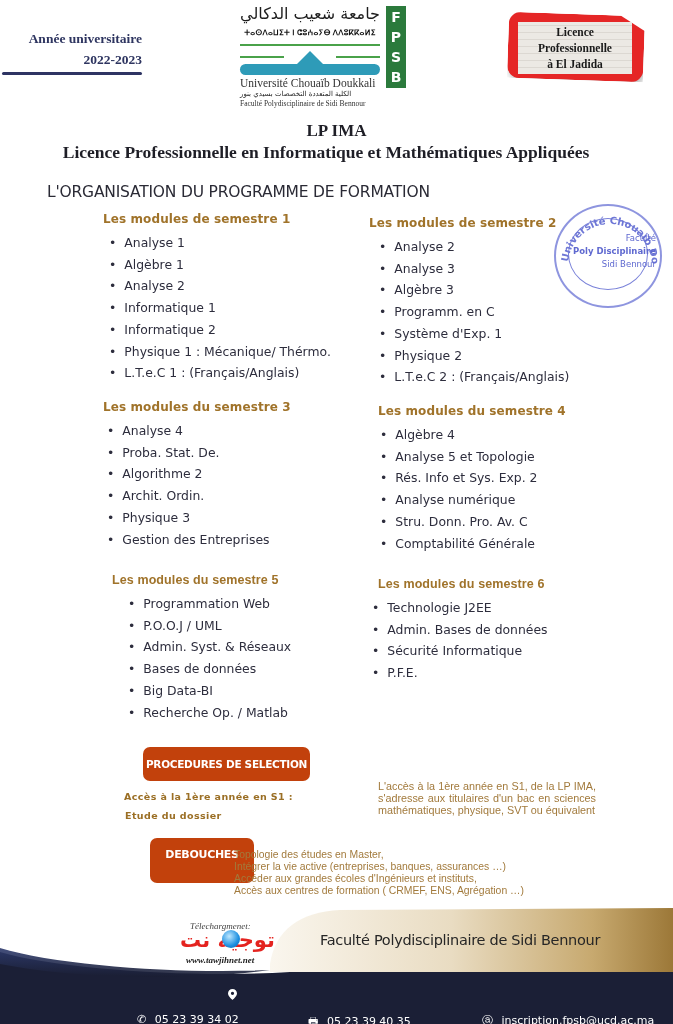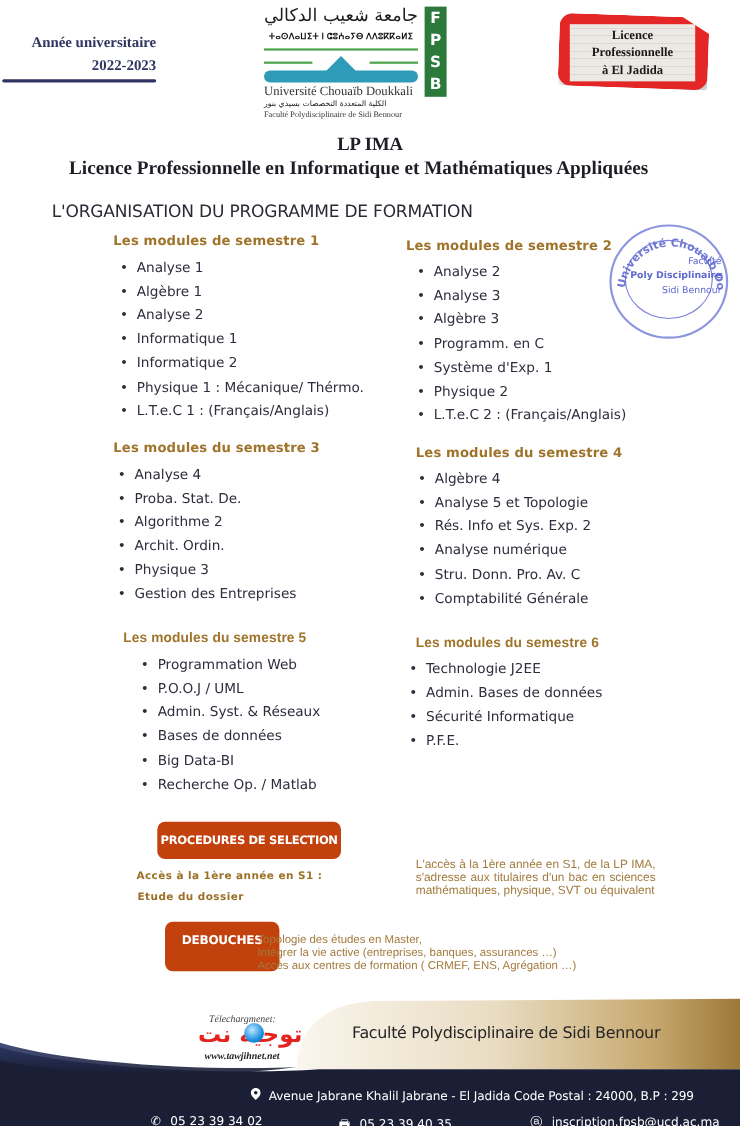--- a/index.html
+++ b/index.html
@@ -208,20 +208,21 @@
 
 <div class="btn-dark proc-btn">PROCEDURES DE SELECTION</div>
 <div class="proc-access">Accès à la 1ère année en S1 :</div>
 <div class="proc-etude">Etude du dossier</div>
 <div class="proc-desc">L'accès à la 1ère année en S1, de la LP IMA, s'adresse aux titulaires d'un bac en sciences mathématiques, physique, SVT ou équivalent</div>
 
 <div class="btn-dark deb-btn">DEBOUCHES</div>
 <div class="deb-list">
   <div>Topologie des études en Master,</div>
   <div>Intégrer la vie active (entreprises, banques, assurances …)</div>
+  <div>Accéder aux grandes écoles d'Ingénieurs et instituts,</div>
   <div>Accès aux centres de formation ( CRMEF, ENS, Agrégation …)</div>
 </div>
 
 <svg class="footer-wave" viewBox="0 0 673 124" preserveAspectRatio="none">
   <defs>
     <linearGradient id="goldg" x1="0" y1="0" x2="1" y2="0">
       <stop offset="0" stop-color="#faf6ee"></stop>
       <stop offset="0.45" stop-color="#e9dcc2"></stop>
       <stop offset="0.8" stop-color="#c7a96f"></stop>
       <stop offset="1" stop-color="#9c7838"></stop>
@@ -242,21 +243,20 @@
 <div class="tawjih-url">www.tawjihnet.net</div>
 
 <div class="fac-name">Faculté Polydisciplinaire de Sidi Bennour</div>
 
 <div class="addr">
   <span class="icon">
     <svg width="9" height="11" viewBox="0 0 10 12">
         <path d="M5,0 C2.2,0 0,2.2 0,4.8 C0,8 5,12 5,12 C5,12 10,8 10,4.8 C10,2.2 7.8,0 5,0 Z M5,6.5 A1.8,1.8 0 1,1 5,2.9 A1.8,1.8 0 1,1 5,6.5 Z" fill="#fff"></path>
       </svg>
   </span>
-  <span style="margin-left:4px;">Avenue Jabrane Khalil Jabrane - El Jadida Code Postal : 24000, B.P : 299</span>
 </div>
 
 <div class="contact" style="left:137px;">
   <span class="icon ic">✆</span>
   <span>05 23 39 34 02</span>
 </div>
 <div class="contact" style="left:308px;">
   <span class="icon ic">🖶</span>
   <span>05 23 39 40 35</span>
 </div>

